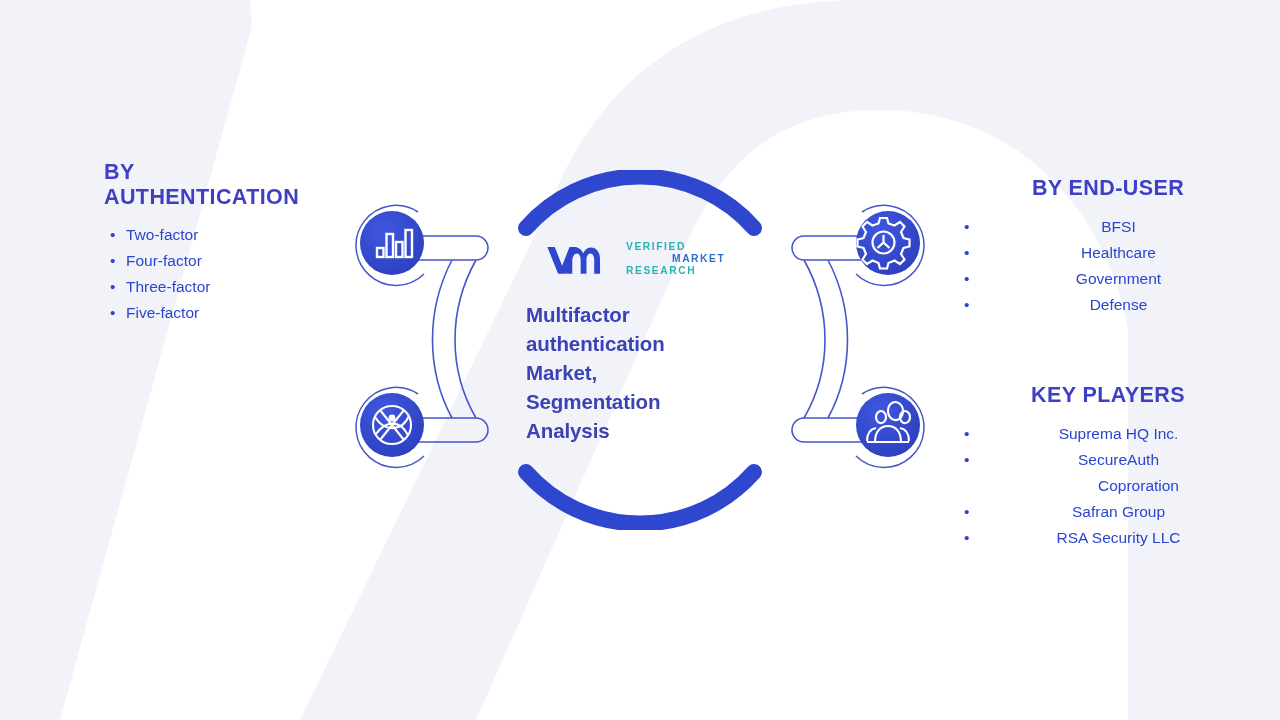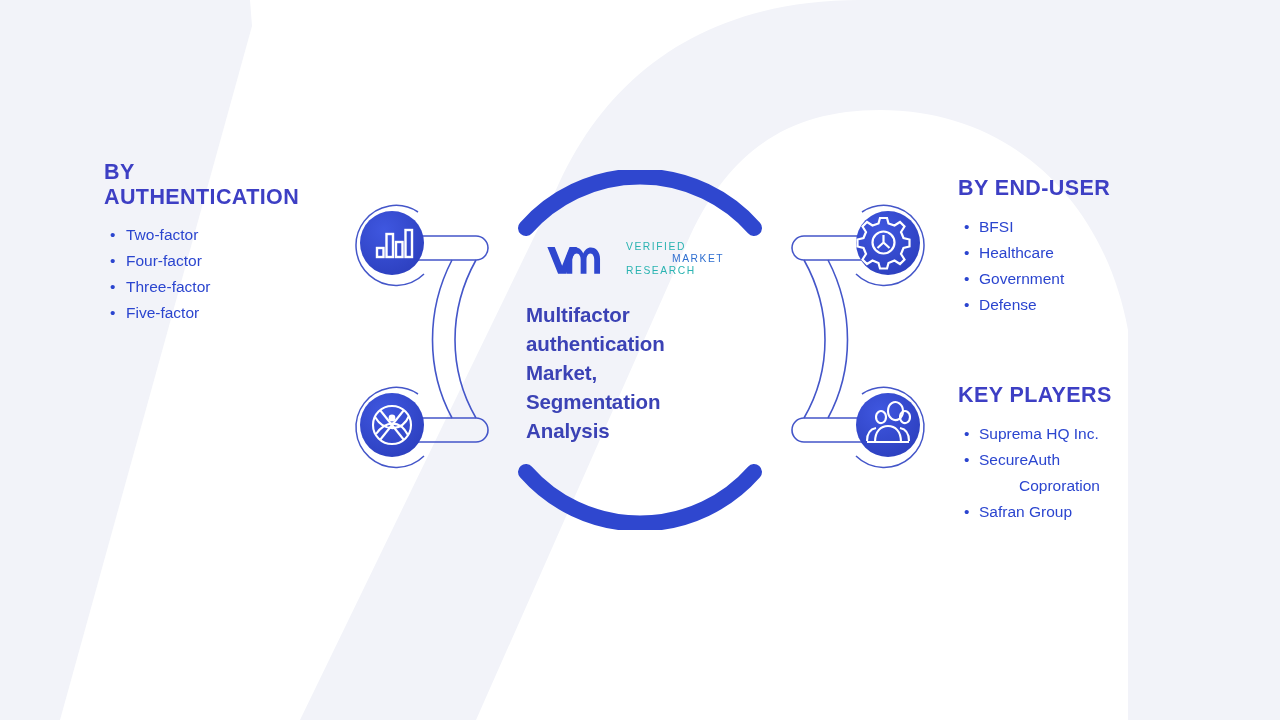--- a/index.html
+++ b/index.html
@@ -20,21 +20,21 @@
     inset: 0;
     width: 1280px;
     height: 720px;
   }
   
   .col {
     position: absolute;
     z-index: 5;
   }
   .col-left  { left: 104px;  width: 260px; }
-  .col-right { left: 958px; width: 300px; }
+  .col-right { left: 958px; width: 300px; text-align: center; }
   .col-auth  { top: 160px; }
   .col-geo   { top: 383px; }
   .col-end   { top: 176px; }
   .col-key   { top: 383px; }
 
   .col-heading {
     color: #3d3fc4;
     font-size: 21.5px;
     font-weight: bold;
     letter-spacing: 0.4px;
@@ -104,21 +104,21 @@
     height: 54px;
     z-index: 8;
     display: flex;
     align-items: center;
   }
   #logo-mark { width: 74px; height: 46px; flex: none; }
   #logo-words {
     margin-left: 6px;
     line-height: 1.18;
     font-size: 10.3px;
-    font-weight: normal;
+    font-weight: bold;
     letter-spacing: 1.55px;
   }
   .lw-verified { color: #2ab3b1; }
   .lw-market   { color: #2f6fd0; padding-left: 46px; }
   .lw-research { color: #2ab3b1; }
 </style>
 </head>
 <body>
 
 <div id="stage">
@@ -451,16 +451,17 @@
 
   <div class="col col-right col-key">
     <h2 class="col-heading">KEY PLAYERS</h2>
     <ul class="col-list">
       <li><span>Suprema HQ Inc.</span></li>
       <li>
         <span>SecureAuth</span><br>
         <span class="wrap-cont">Coproration</span>
       </li>
       <li><span>Safran Group</span></li>
+      <li><span>RSA Security LLC</span></li>
     </ul>
   </div>
 
 </div>
 
 </body></html>

